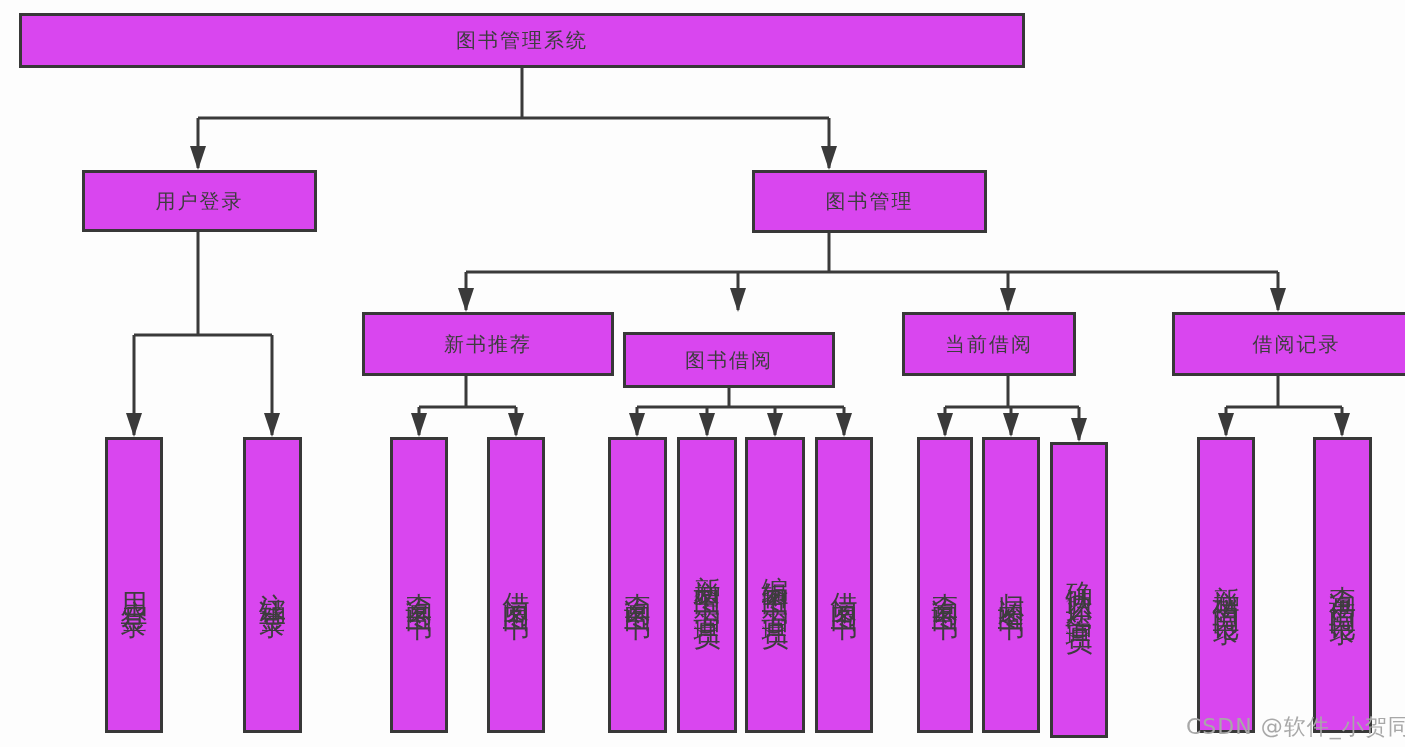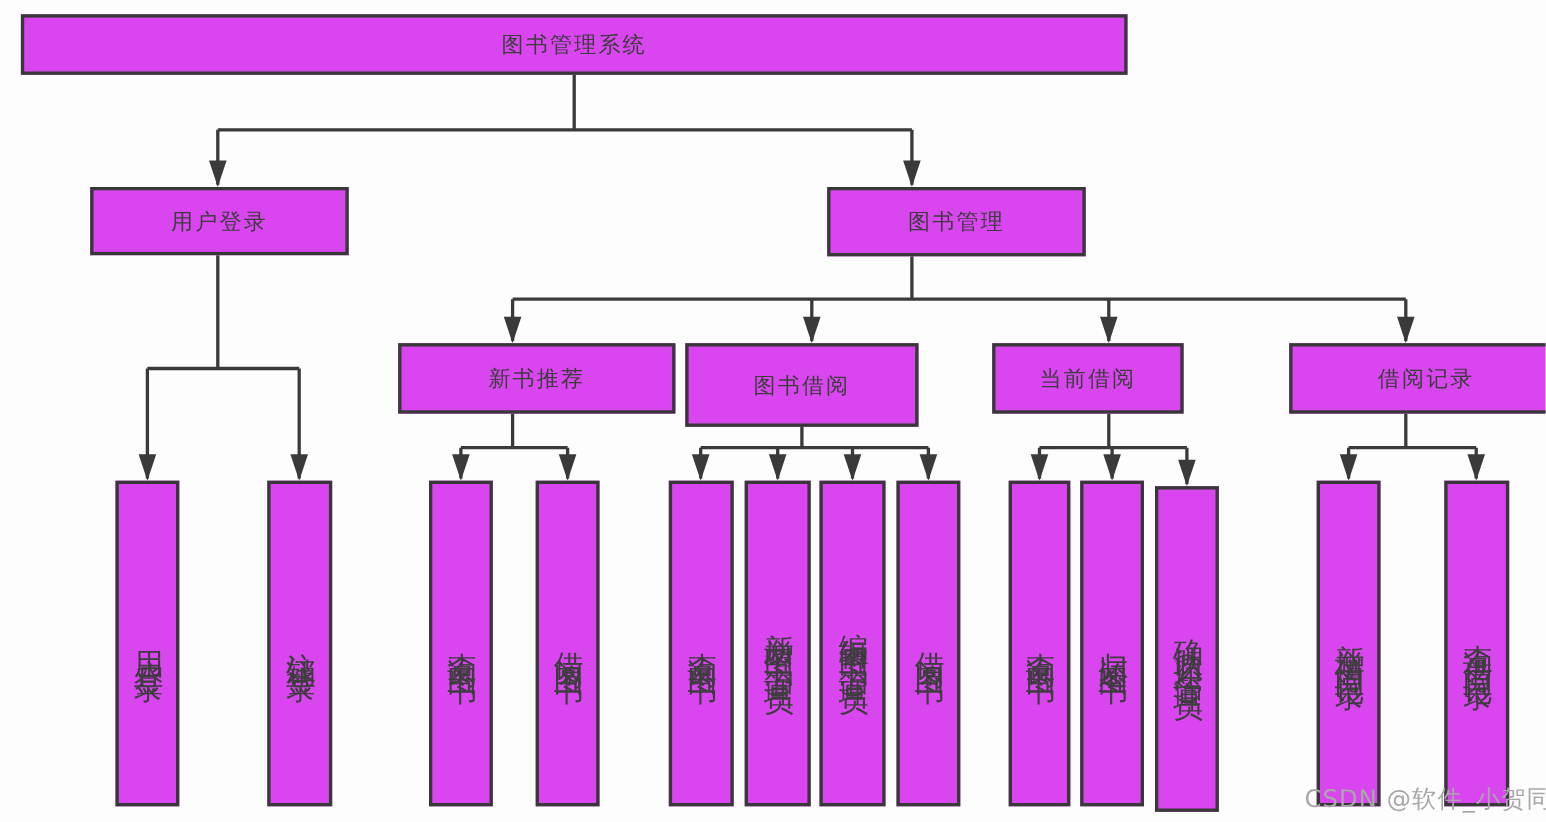--- a/index.html
+++ b/index.html
@@ -65,21 +65,21 @@
       <polygon points="1334,413 1350,413 1342,437"></polygon>
     </g>
   </svg>
 
   <div class="node h" style="left:19px;top:13px;width:1006px;height:55px;">图书管理系统</div>
 
   <div class="node h" style="left:82px;top:170px;width:235px;height:62px;">用户登录</div>
   <div class="node h" style="left:711px;top:170px;width:235px;height:63px;margin-left:41px;">图书管理</div>
 
   <div class="node h" style="left:362px;top:312px;width:252px;height:64px;">新书推荐</div>
-  <div class="node h" style="left:623px;top:312px;width:212px;height:76px;">图书借阅</div>
+  <div class="node h" style="left:623px;top:332px;width:212px;height:56px;">图书借阅</div>
   <div class="node h" style="left:902px;top:312px;width:174px;height:64px;">当前借阅</div>
   <div class="node h" style="left:1172px;top:312px;width:249px;height:64px;">借阅记录</div>
 
   <div class="node v" style="left:105px;top:437px;width:58px;height:296px;">用户登录</div>
   <div class="node v" style="left:243px;top:437px;width:59px;height:296px;">注销登录</div>
 
   <div class="node v" style="left:390px;top:437px;width:58px;height:296px;">查询图书</div>
   <div class="node v" style="left:487px;top:437px;width:58px;height:296px;">借阅图书</div>
 
   <div class="node v" style="left:608px;top:437px;width:59px;height:296px;">查询图书</div>

